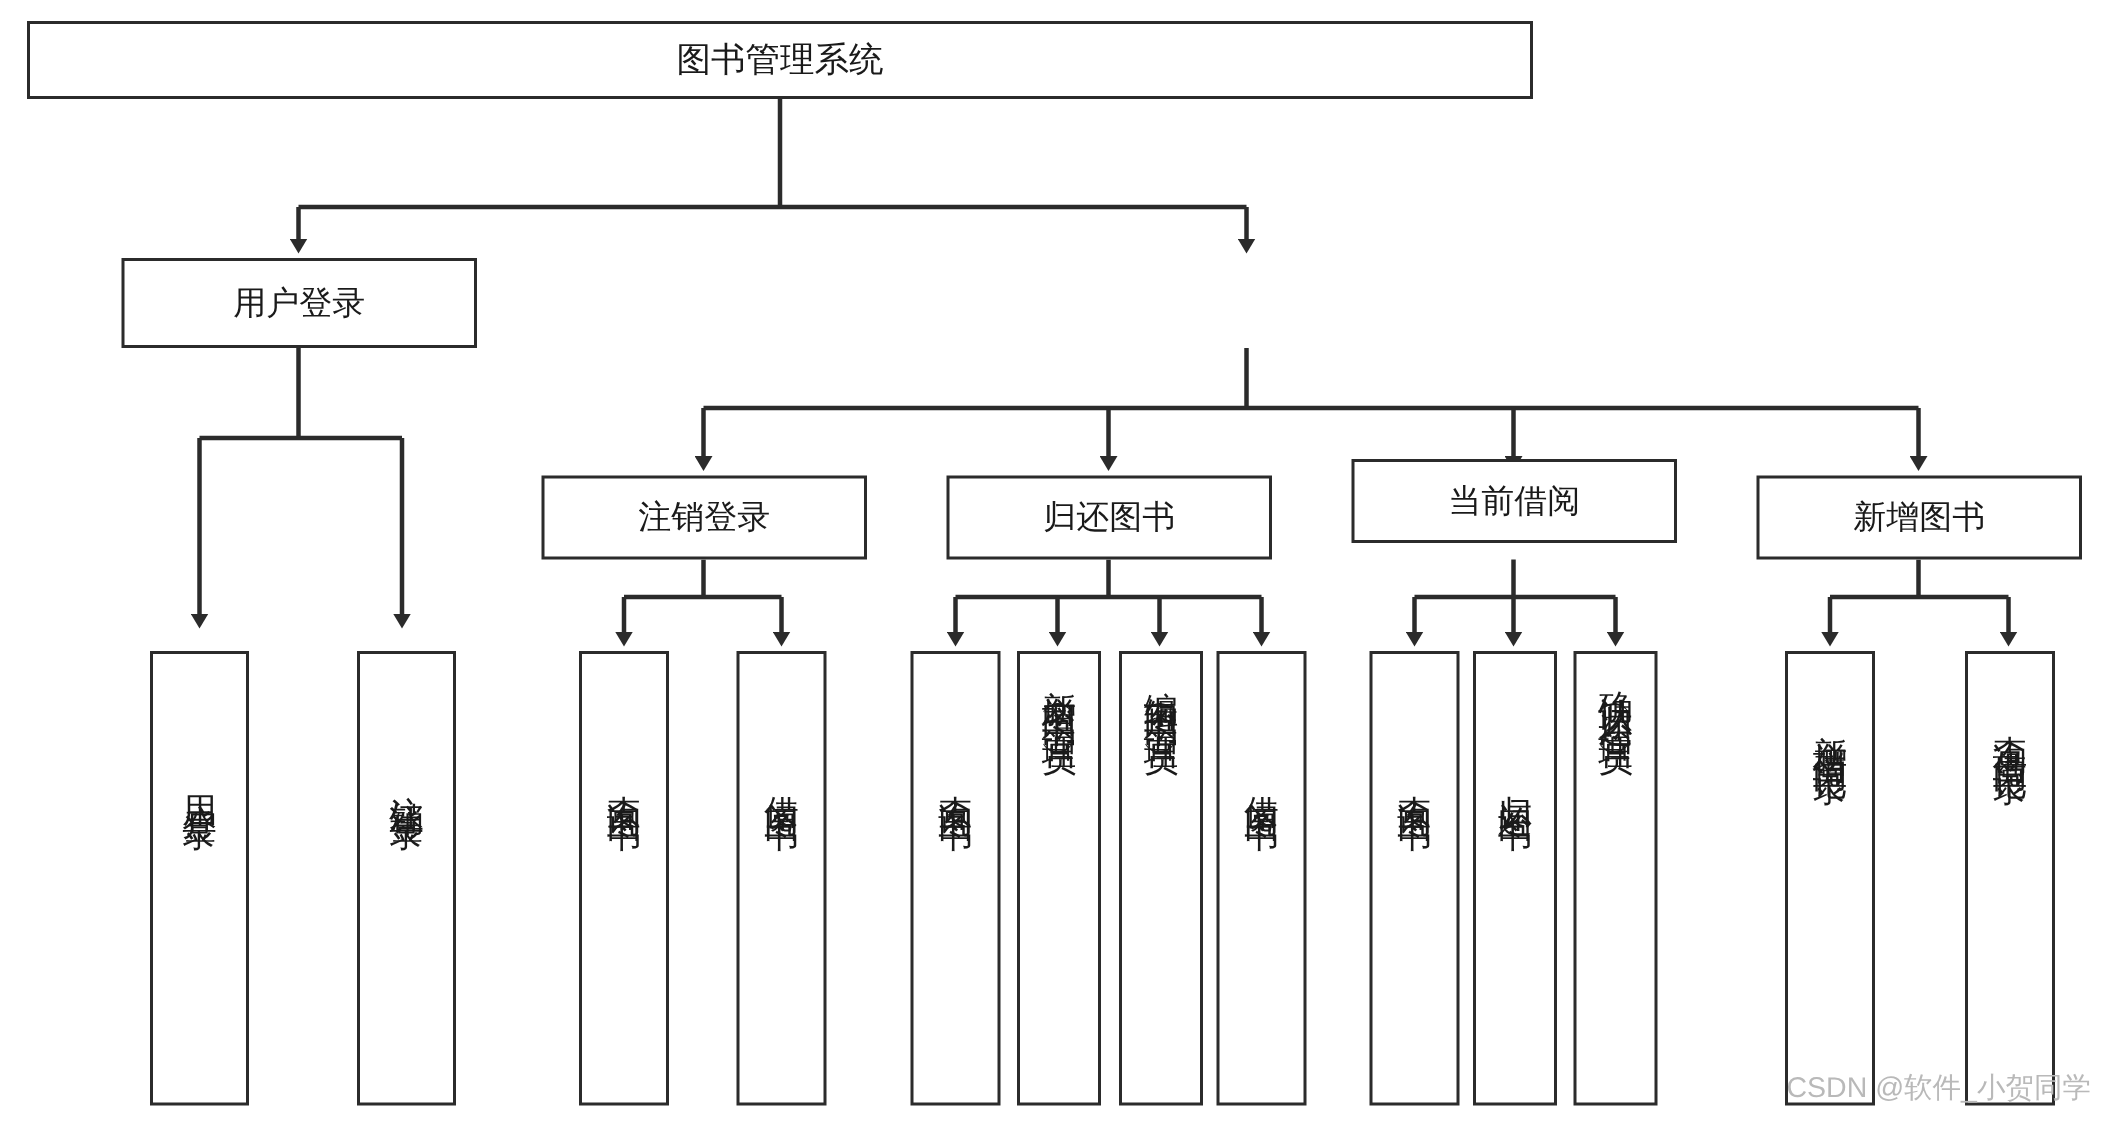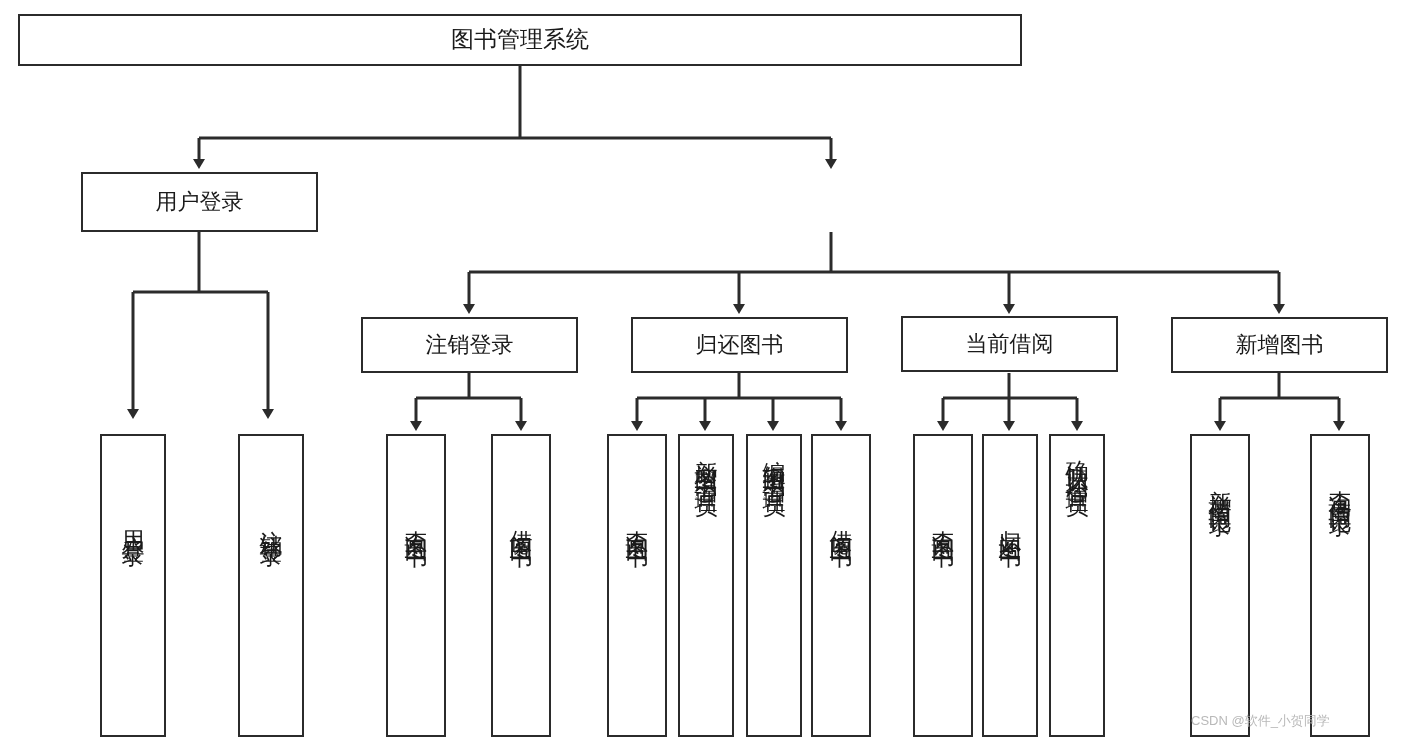--- a/index.html
+++ b/index.html
@@ -39,21 +39,21 @@
   .node.v .label{
     writing-mode:vertical-rl;
     text-orientation:upright;
     font-size:23px;
     letter-spacing:5px;
     line-height:1;
   }
   .watermark{
     position:absolute;
     left:1191px;top:712px;
-    font-size:13px;
+    font-size:19px;
     color:#b9b9b9;
     z-index:5;
     white-space:pre;
     font-family:"Liberation Sans","DejaVu Sans",sans-serif;
   }
 </style>
 </head>
 <body>
 
 <div id="diagram-root">
@@ -115,21 +115,21 @@
   <div class="node h" style="left:81px;top:172px;width:237px;height:60px;">
     <span class="label">用户登录</span>
   </div>
 
   <div class="node h" style="left:361px;top:317px;width:217px;height:56px;">
     <span class="label">注销登录</span>
   </div>
   <div class="node h" style="left:631px;top:317px;width:217px;height:56px;">
     <span class="label">归还图书</span>
   </div>
-  <div class="node h" style="left:901px;top:316px;width:217px;height:56px;">
+  <div class="node h" style="left:901px;top:306px;width:217px;height:56px;">
     <span class="label">当前借阅</span>
   </div>
   <div class="node h" style="left:1171px;top:317px;width:217px;height:56px;">
     <span class="label">新增图书</span>
   </div>
 
   <div class="node v" style="left:100px;top:434px;width:66px;height:303px;padding-top:76px;">
     <span class="label">用户登录</span>
   </div>
   <div class="node v" style="left:238px;top:434px;width:66px;height:303px;padding-top:76px;">

